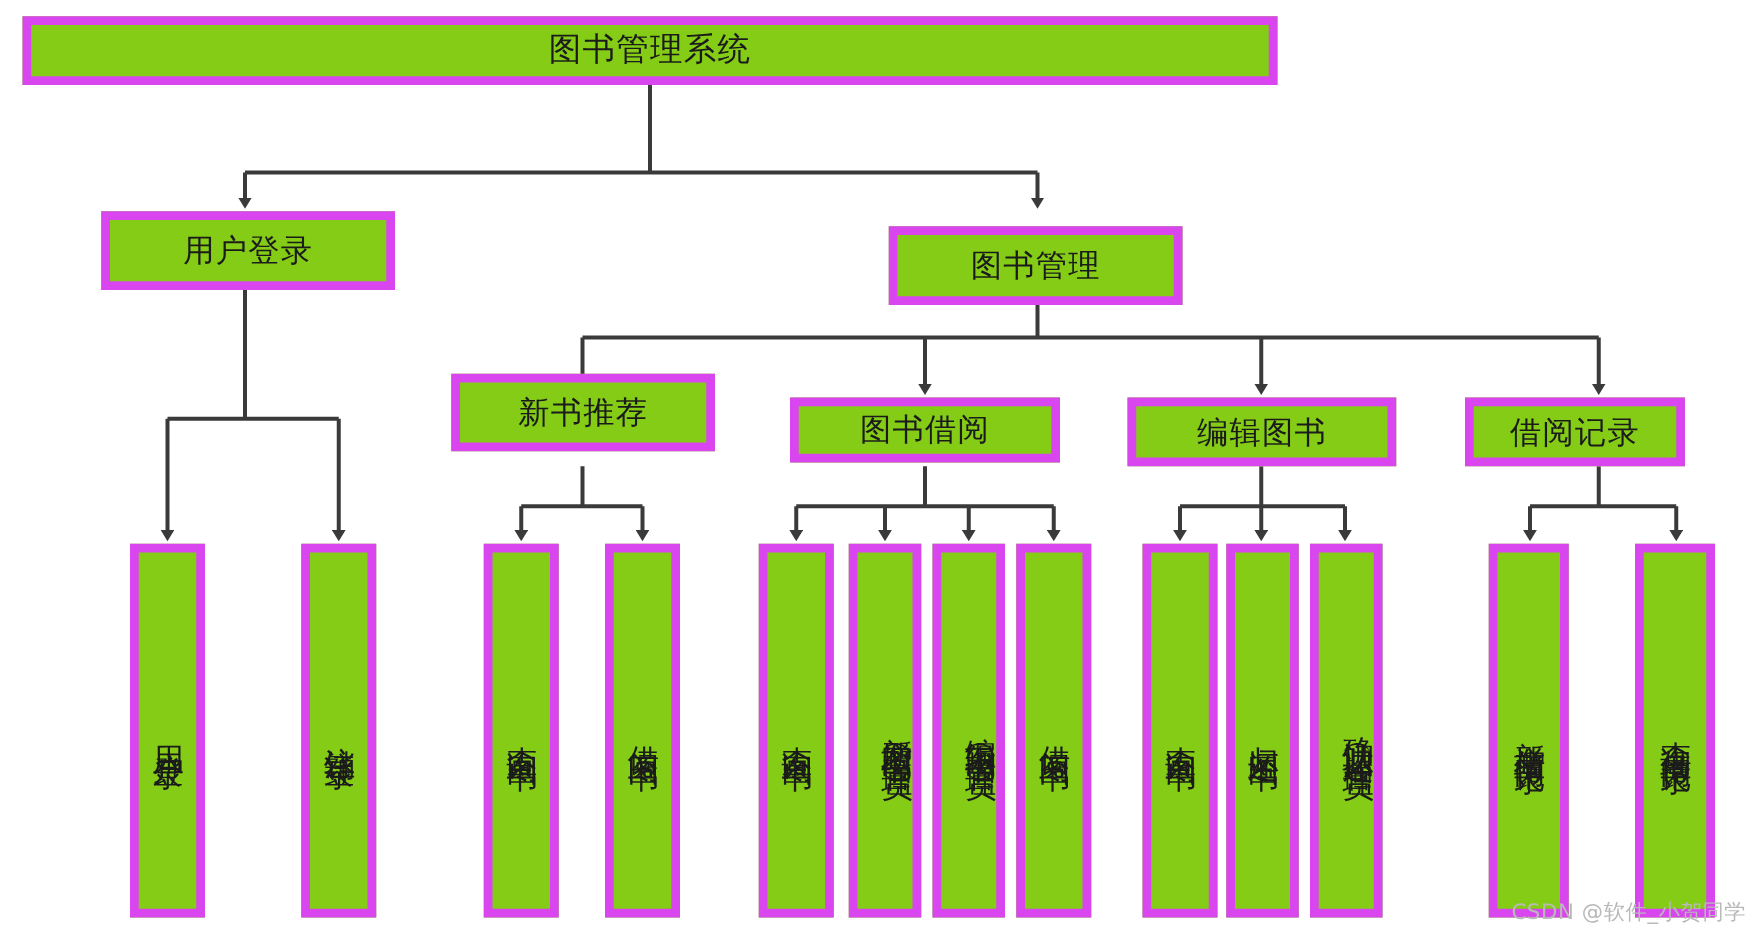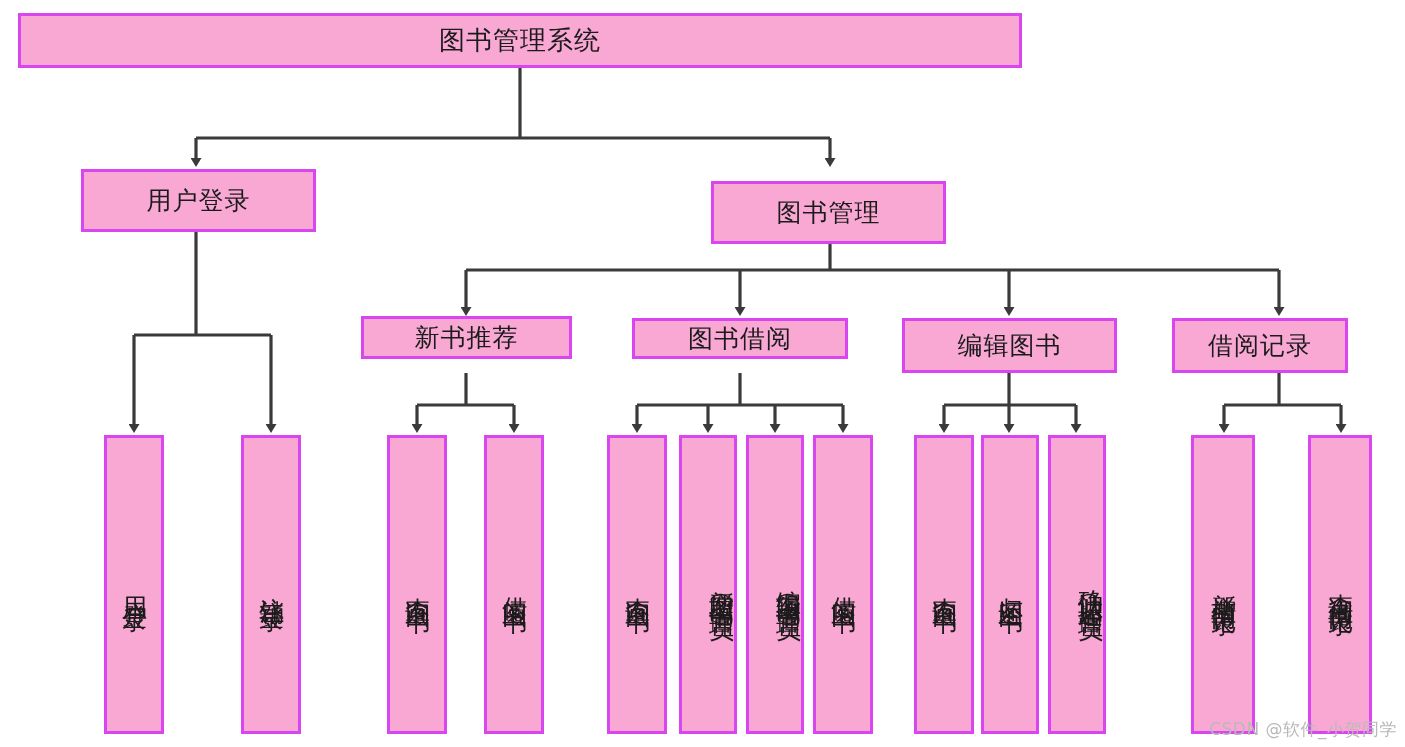--- a/index.html
+++ b/index.html
@@ -21,22 +21,22 @@
     position: absolute;
     left: 0;
     top: 0;
     width: 1405px;
     height: 747px;
     pointer-events: none;
   }
   .node {
     position: absolute;
     box-sizing: border-box;
-    border: 3px solid #d946ef;
-    background: #f9a8d4;
+    border: 7px solid #d946ef;
+    background: #84cc16;
     display: flex;
     align-items: center;
     justify-content: center;
     color: #1b1b1b;
   }
   .node.horiz {
     font-size: 25px;
     letter-spacing: 1px;
     line-height: 1.2;
   }
@@ -126,24 +126,24 @@
     <span>图书管理系统</span>
   </div>
 
   <div class="node horiz" style="left:81px; top:169px; width:235px; height:63px;">
     <span>用户登录</span>
   </div>
   <div class="node horiz" style="left:711px; top:169px; width:235px; height:63px;margin-top:12px;">
     <span>图书管理</span>
   </div>
 
-  <div class="node horiz" style="left:361px; top:316px; width:211px; height:43px;">
+  <div class="node horiz" style="left:361px; top:299px; width:211px; height:62px;">
     <span>新书推荐</span>
   </div>
-  <div class="node horiz" style="left:632px; top:318px; width:216px; height:41px;">
+  <div class="node horiz" style="left:632px; top:318px; width:216px; height:52px;">
     <span>图书借阅</span>
   </div>
   <div class="node horiz" style="left:902px; top:318px; width:215px; height:55px;">
     <span>编辑图书</span>
   </div>
   <div class="node horiz" style="left:1172px; top:318px; width:176px; height:55px;">
     <span>借阅记录</span>
   </div>
 
   <div class="node vert mid" style="left:104px; top:435px; width:60px; height:299px;">

